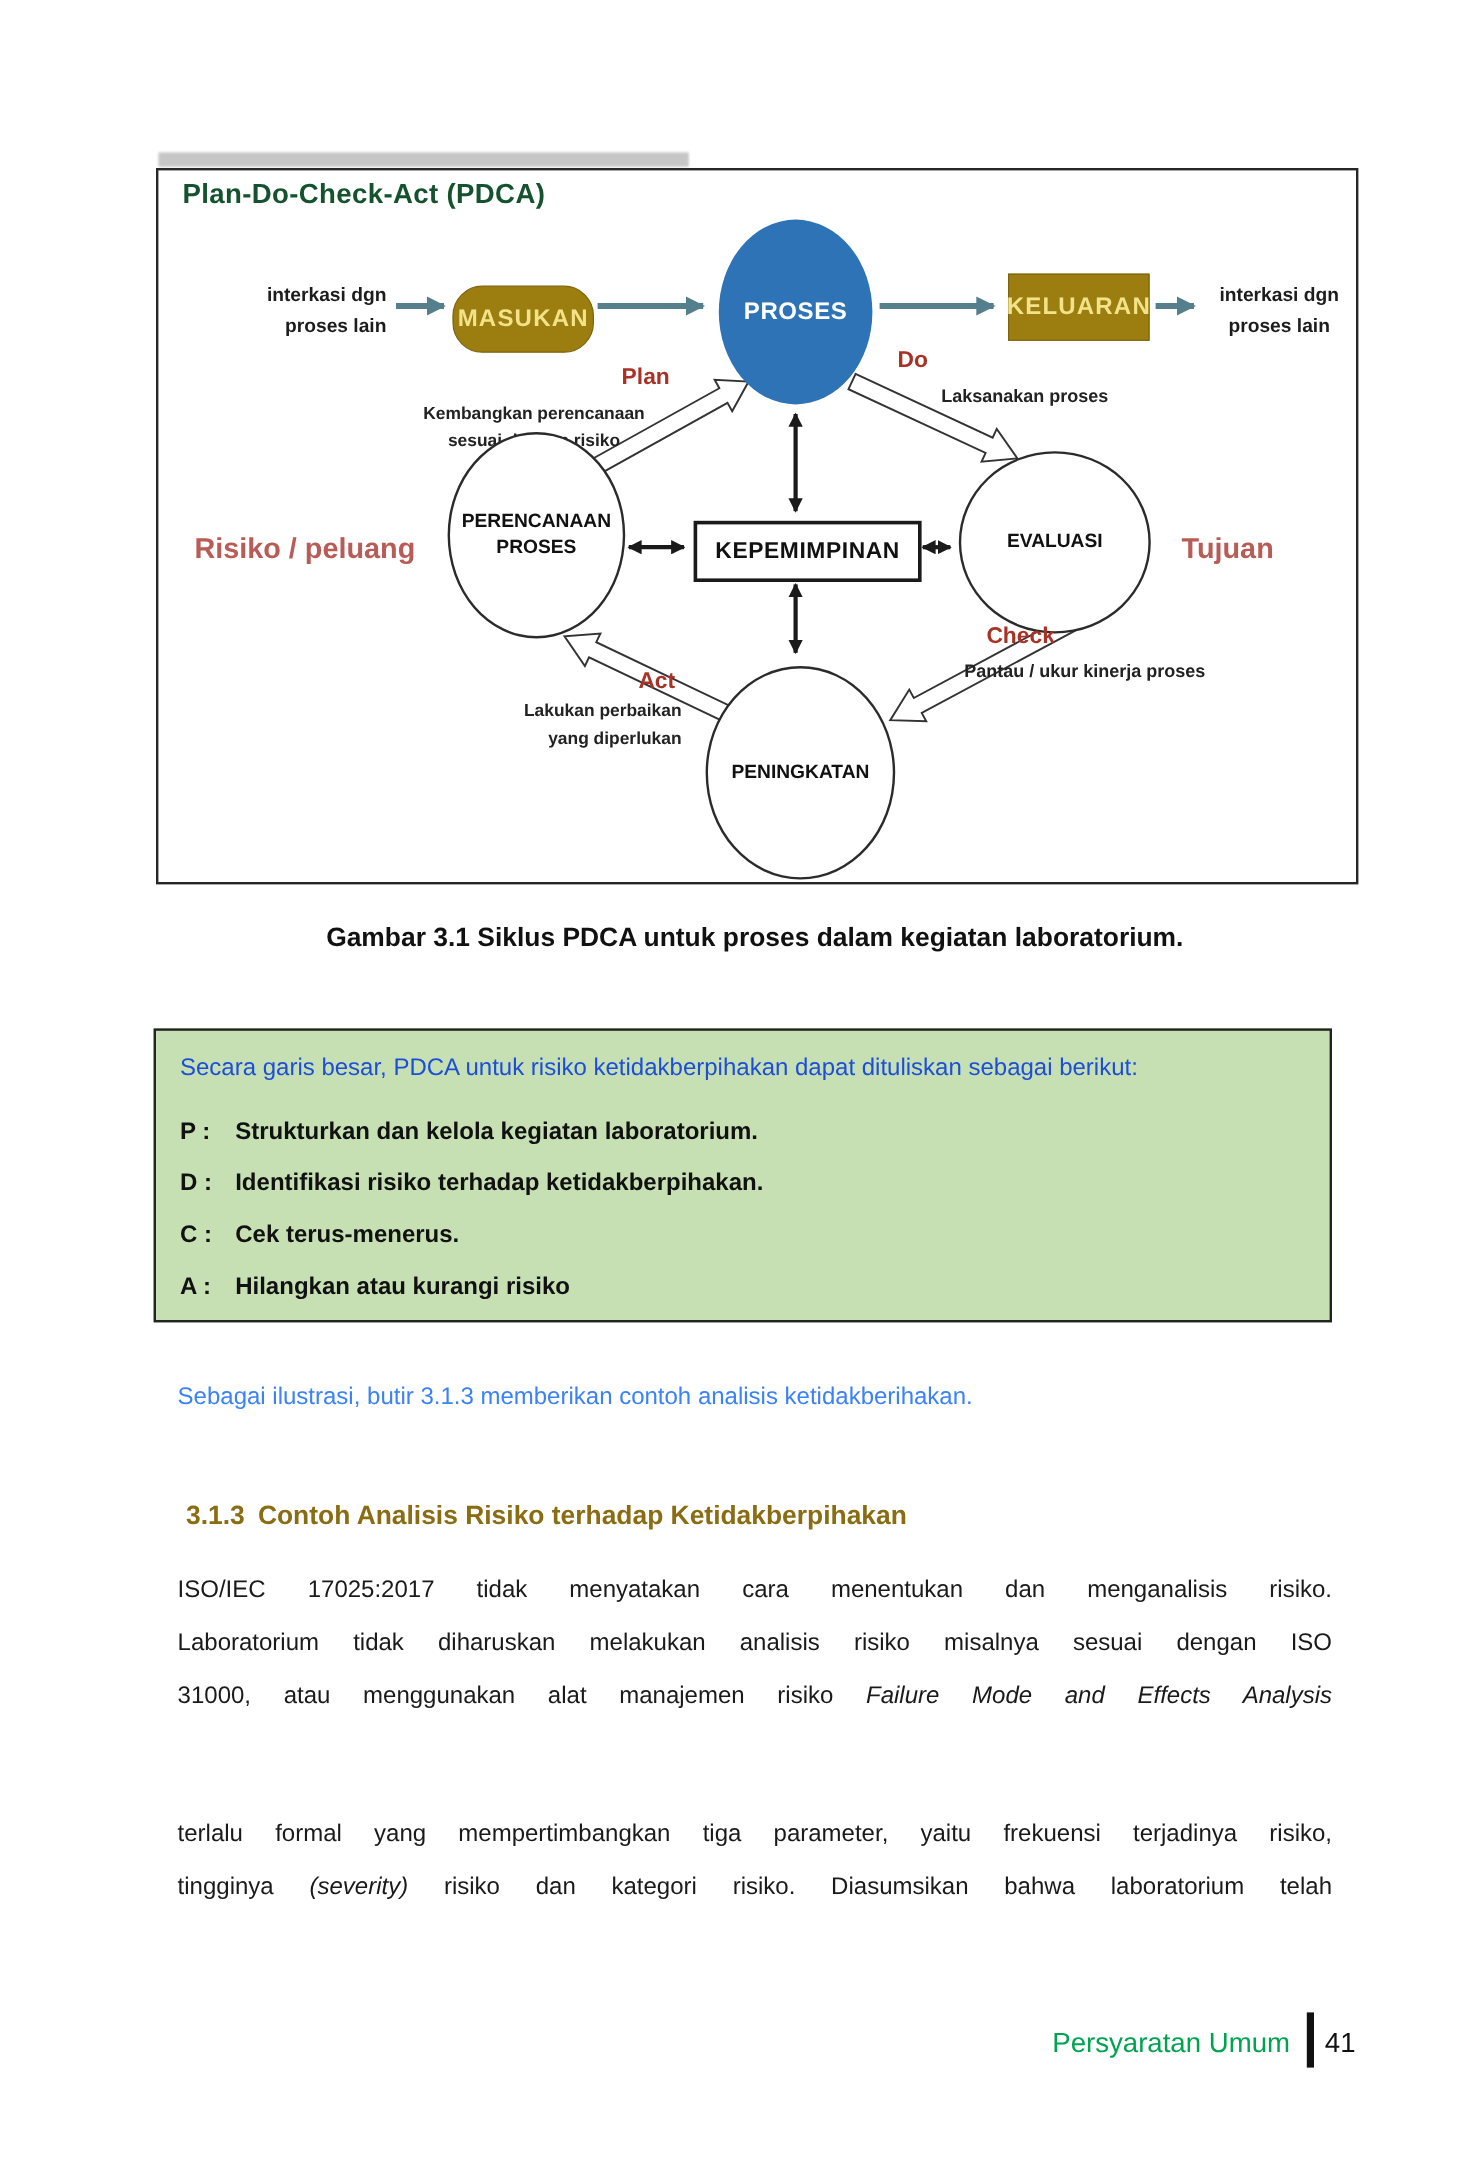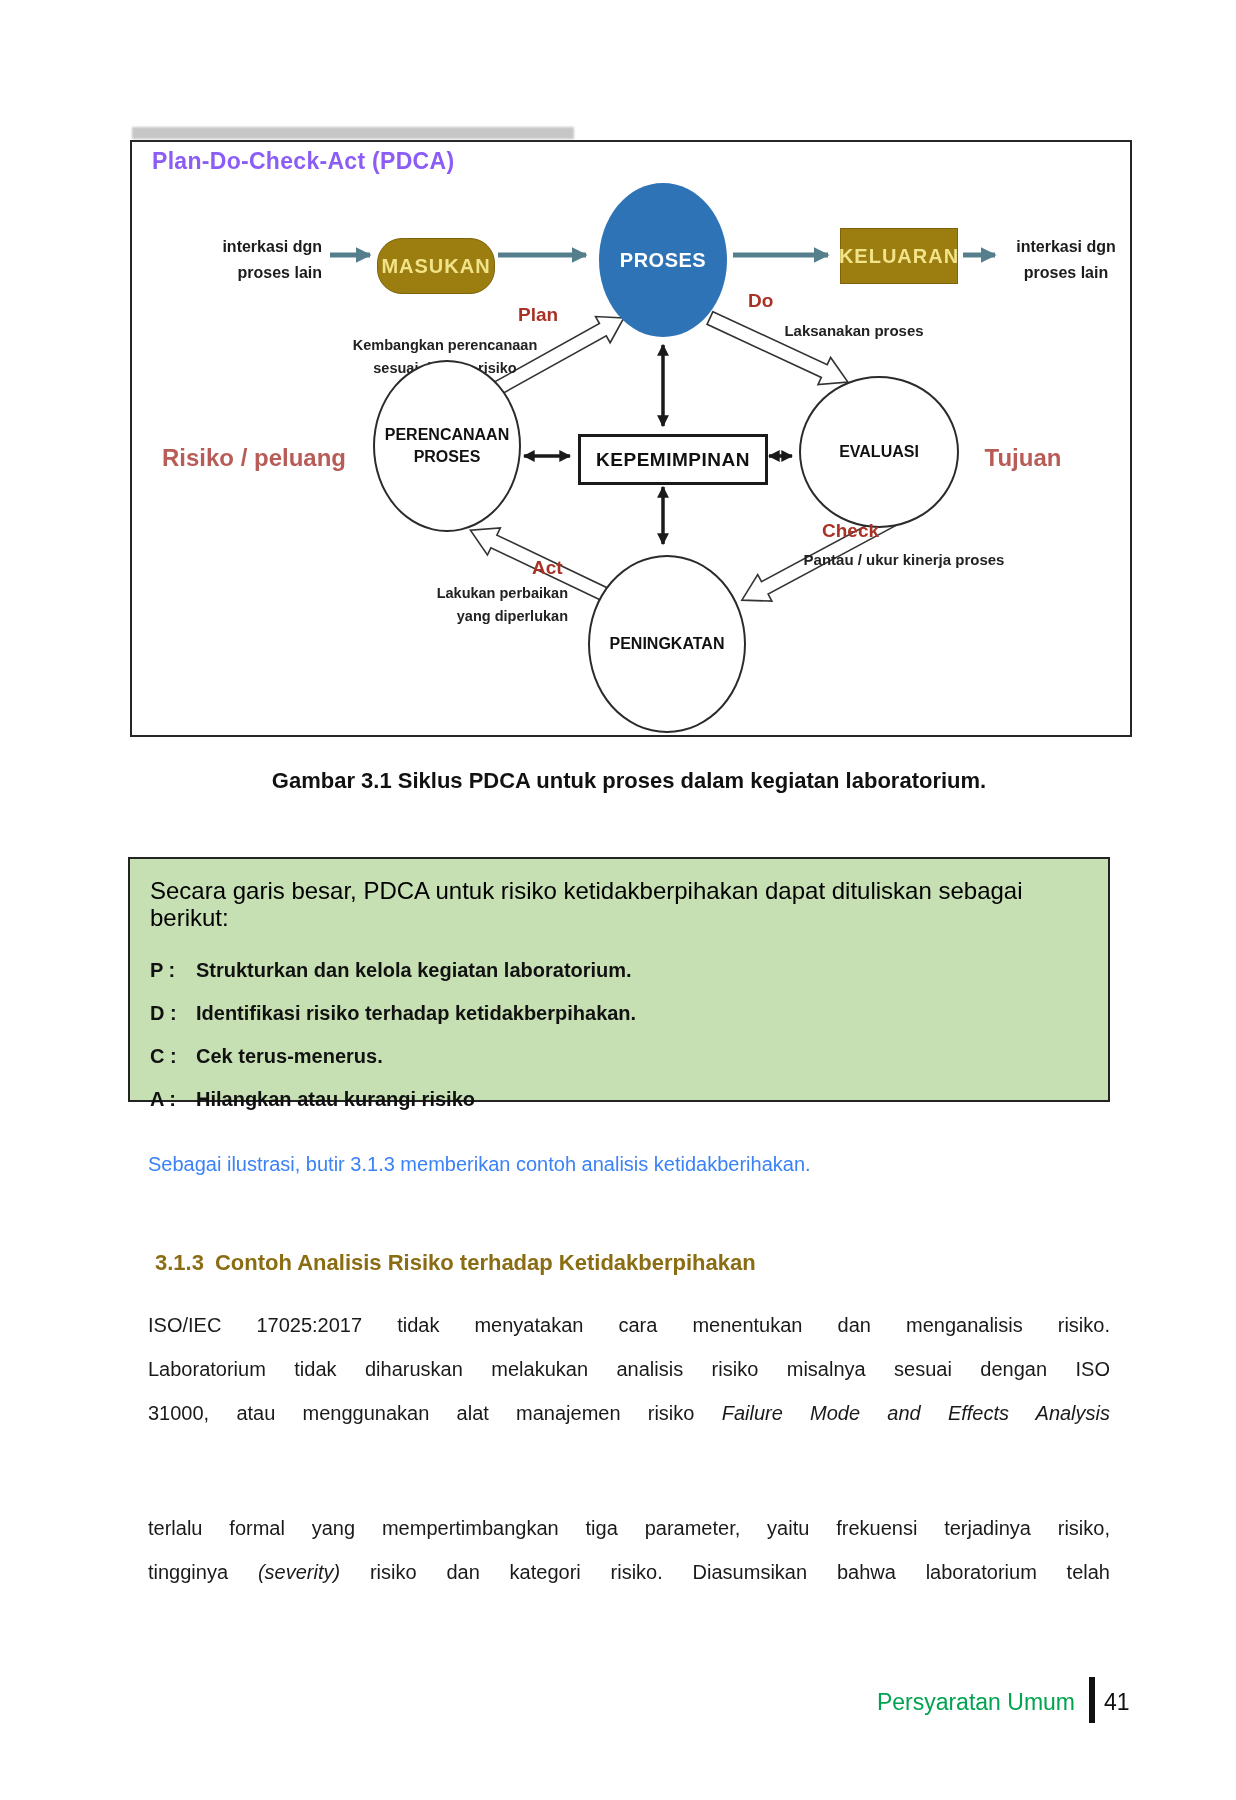--- a/index.html
+++ b/index.html
@@ -4,38 +4,38 @@
 <style>
   html,body{margin:0;padding:0;background:#e9e9e9;}
   .page{position:relative;width:1236px;height:1800px;background:#ffffff;margin:0 auto;
         font-family:"Liberation Sans", sans-serif;color:#1a1a1a;overflow:hidden;}
   .abs{position:absolute;}
 
   
   .fig-frame{left:130px;top:140px;width:998px;height:593px;border:2px solid #262626;background:#fff;}
   .fig-inner{position:absolute;inset:0;}
   .scan-smudge{left:0px;top:-15px;width:442px;height:12px;background:#8f8f8f;opacity:.5;filter:blur(1px);}
-  .fig-title{left:20px;top:6px;font-size:23px;font-weight:700;color:#8b5cf6;letter-spacing:.3px;}
+  .fig-title{left:20px;top:6px;font-size:23px;font-weight:700;color:#14532d;letter-spacing:.3px;}
   .interlabel{font-size:16px;line-height:26px;font-weight:700;color:#1c1c1c;}
   .oliveBox{background:#9b7d10;border:1px solid #7d640c;color:#f2e388;display:flex;align-items:center;
             justify-content:center;font-weight:700;font-size:20px;letter-spacing:1px;}
   .ellipseNode{border-radius:50%;display:flex;align-items:center;justify-content:center;text-align:center;}
   .proses{background:#2d73b5;color:#ffffff;font-weight:700;font-size:20px;letter-spacing:.5px;}
   .whiteCircle{background:#ffffff;border:2px solid #2b2b2b;font-weight:700;font-size:16px;line-height:22px;color:#111;}
   .kepemimpinan{border:3px solid #1a1a1a;background:#fff;display:flex;align-items:center;justify-content:center;
                 font-weight:700;font-size:19px;letter-spacing:.5px;color:#111;}
   .redlbl{font-weight:700;font-size:19px;color:#a93226;}
   .mutedred{font-weight:700;font-size:24px;color:#b85c57;}
   .desc{font-weight:600;font-size:15px;line-height:23px;color:#222;}
 
   
   .caption{left:148px;top:768px;width:962px;text-align:center;font-weight:700;font-size:22px;color:#111;}
   .greenbox{left:128px;top:857px;width:938px;height:205px;background:#c6e0b4;border:2px solid #232323;
             padding:18px 20px;}
-  .gb-intro{font-size:24px;color:#000000;line-height:27px;}
+  .gb-intro{font-size:20px;color:#1d4ed8;line-height:27px;}
   .gb-items{margin-top:26px;}
   .gb-item{display:flex;font-weight:700;font-size:20px;line-height:27px;margin-bottom:16px;color:#111;}
   .gb-key{width:46px;flex:0 0 46px;}
   .lead{left:148px;top:1153px;width:962px;font-size:20px;color:#3b82f6;}
   .heading{left:155px;top:1250px;width:960px;font-weight:700;font-size:22px;color:#8a6c12;}
   .heading .num{margin-right:11px;}
   .para{left:148px;width:962px;font-size:20px;color:#1a1a1a;}
   .pline{height:44px;line-height:44px;white-space:nowrap;}
   .jline{white-space:normal;text-align:justify;text-align-last:justify;}
   .indent{text-indent:78px;}

